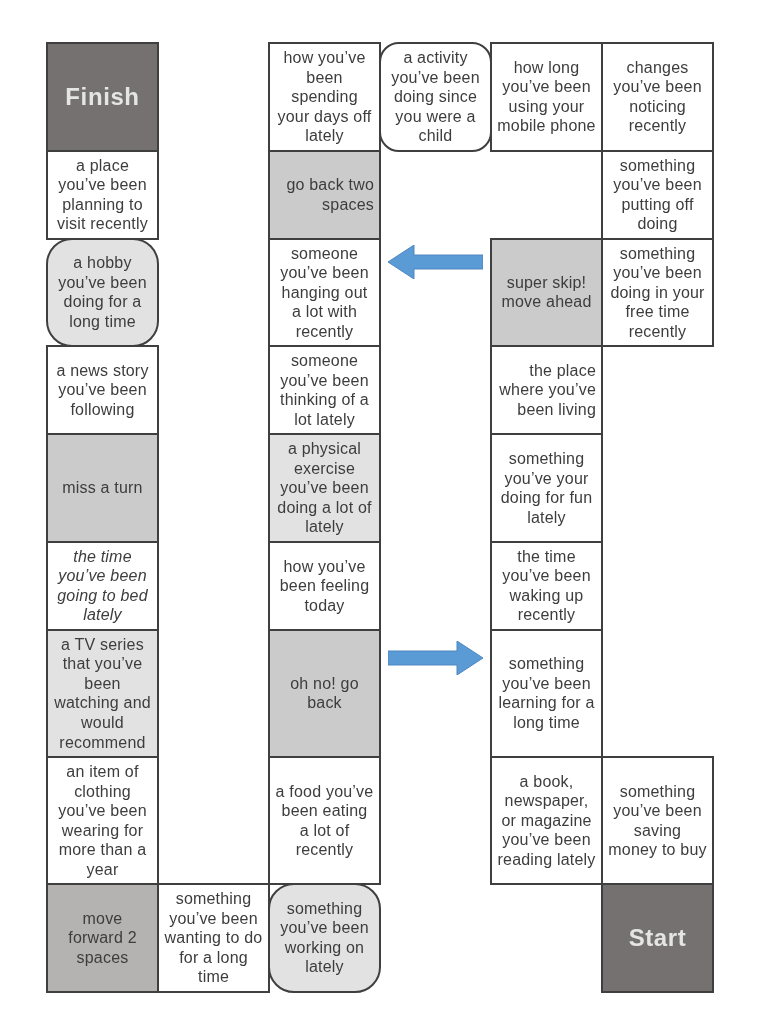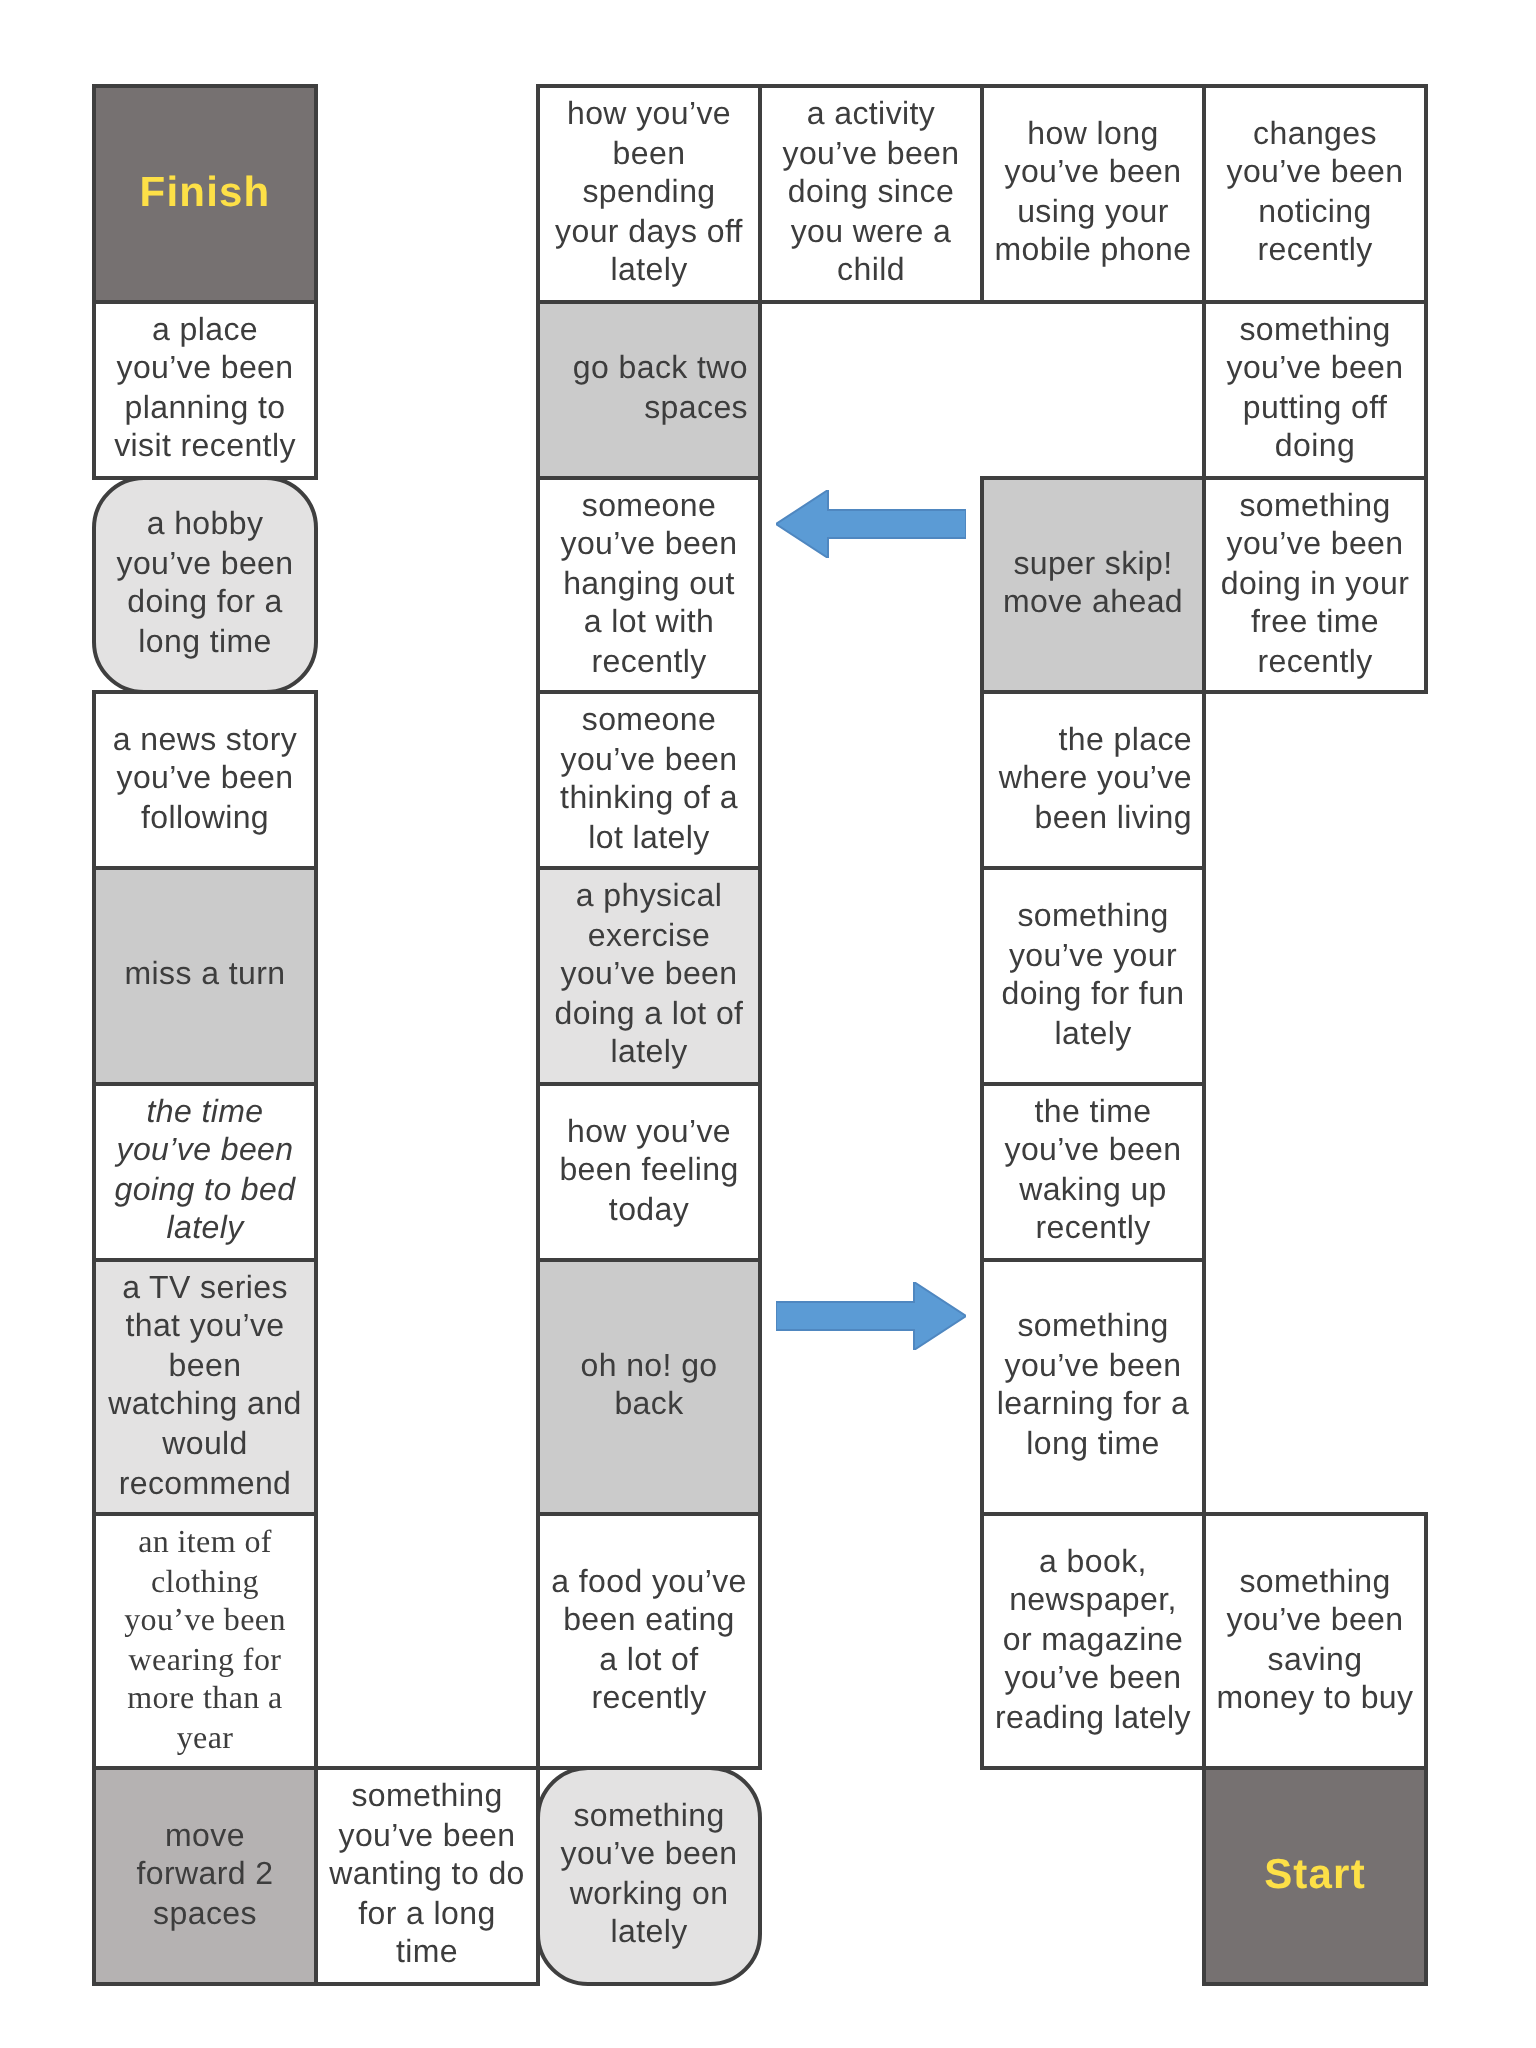--- a/index.html
+++ b/index.html
@@ -28,38 +28,38 @@
     line-height:1.22;
     letter-spacing:.2px;
     color:var(--text-color,#3d3d3d);
   }
   .cell.white       { background:var(--c-white,#ffffff); }
   .cell.light       { background:var(--c-light,#e3e2e2); }
   .cell.action      { background:var(--c-action,#cbcbcb); }
   .cell.action_dark { background:var(--c-action-dark,#b5b2b2); }
   .cell.dark {
     background:var(--c-dark,#767171);
-    color:#fde047;
+    color:#e5e5e5;
     font-weight:bold;
-    font-size:21px;
+    font-size:24px;
     letter-spacing:.6px;
   }
   .arrow-wrap {
     display:flex; justify-content:center; align-items:flex-start;
     pointer-events:none;
   }
   .arrow-wrap svg { display:block; }
 </style>
 </head>
 <body style="background: rgb(255, 255, 255);">
 
 <div class="board" id="board">
     <div class="cell dark" style="grid-row-start: 1; grid-column-start: 1;">Finish</div>
     <div class="cell white" style="grid-row-start: 1; grid-column-start: 3;">how you’ve been spending your days off lately</div>
-    <div class="cell white" style="grid-row-start: 1; grid-column-start: 4;">a activity you’ve been doing since you were a child</div>
+    <div class="cell white" style="grid-row-start: 1; grid-column-start: 4; border-radius: 20px;">a activity you’ve been doing since you were a child</div>
     <div class="cell white" style="grid-row-start: 1; grid-column-start: 5;">how long you’ve been using your mobile phone</div>
     <div class="cell white" style="grid-row-start: 1; grid-column-start: 6;">changes you’ve been noticing recently</div>
     <div class="cell white" style="grid-row-start: 2; grid-column-start: 1;">a place you’ve been planning to visit recently</div>
     <div class="cell action" style="grid-row-start: 2; grid-column-start: 3; text-align: right;">go back two spaces</div>
     <div class="cell white" style="grid-row-start: 2; grid-column-start: 6;">something you’ve been putting off doing</div>
     <div class="cell light" style="grid-row-start: 3; grid-column-start: 1; border-radius: 26px;">a hobby you’ve been doing for a long time</div>
     <div class="cell white" style="grid-row-start: 3; grid-column-start: 3;">someone you’ve been hanging out a lot with recently</div>
     <div class="cell action" style="grid-row-start: 3; grid-column-start: 5;">super skip! move ahead</div>
     <div class="cell white" style="grid-row-start: 3; grid-column-start: 6;">something you’ve been doing in your free time recently</div>
     <div class="cell white" style="grid-row-start: 4; grid-column-start: 1;">a news story you’ve been following</div>
@@ -67,21 +67,21 @@
     <div class="cell white" style="grid-row-start: 4; grid-column-start: 5; text-align: right;">the place where you’ve been living</div>
     <div class="cell action" style="grid-row-start: 5; grid-column-start: 1;">miss a turn</div>
     <div class="cell light" style="grid-row-start: 5; grid-column-start: 3;">a physical exercise you’ve been doing a lot of lately</div>
     <div class="cell white" style="grid-row-start: 5; grid-column-start: 5;">something you’ve your doing for fun lately</div>
     <div class="cell white" style="grid-row-start: 6; grid-column-start: 1; font-style: italic;">the time you’ve been going to bed lately</div>
     <div class="cell white" style="grid-row-start: 6; grid-column-start: 3;">how you’ve been feeling today</div>
     <div class="cell white" style="grid-row-start: 6; grid-column-start: 5;">the time you’ve been waking up recently</div>
     <div class="cell light" style="grid-row-start: 7; grid-column-start: 1;">a TV series that you’ve been watching and would recommend</div>
     <div class="cell action" style="grid-row-start: 7; grid-column-start: 3;">oh no! go back</div>
     <div class="cell white" style="grid-row-start: 7; grid-column-start: 5;">something you’ve been learning for a long time</div>
-    <div class="cell white" style="grid-row-start: 8; grid-column-start: 1; font-family: Liberation Serif, serif;">an item of clothing you’ve been wearing for more than a year</div>
+    <div class="cell white" style="grid-row-start: 8; grid-column-start: 1;">an item of clothing you’ve been wearing for more than a year</div>
     <div class="cell white" style="grid-row-start: 8; grid-column-start: 3;">a food you’ve been eating a lot of recently</div>
     <div class="cell white" style="grid-row-start: 8; grid-column-start: 5;">a book, newspaper, or magazine you’ve been reading lately</div>
     <div class="cell white" style="grid-row-start: 8; grid-column-start: 6;">something you’ve been saving money to buy</div>
     <div class="cell action_dark" style="grid-row-start: 9; grid-column-start: 1;">move forward 2 spaces</div>
     <div class="cell white" style="grid-row-start: 9; grid-column-start: 2;">something you’ve been wanting to do for a long time</div>
     <div class="cell light" style="grid-row-start: 9; grid-column-start: 3; border-radius: 26px;">something you’ve been working on lately</div>
     <div class="cell dark" style="grid-row-start: 9; grid-column-start: 6;">Start</div>
     <div class="arrow-wrap" style="grid-row-start: 3; grid-column-start: 4; padding-top: 6px;">
       <svg width="95" height="34" viewBox="0 0 95 34">
         <polygon points="0,17 26,0 26,10 95,10 95,24 26,24 26,34" fill="#5b9bd5" stroke="#4f87c0" stroke-width="1"></polygon>

